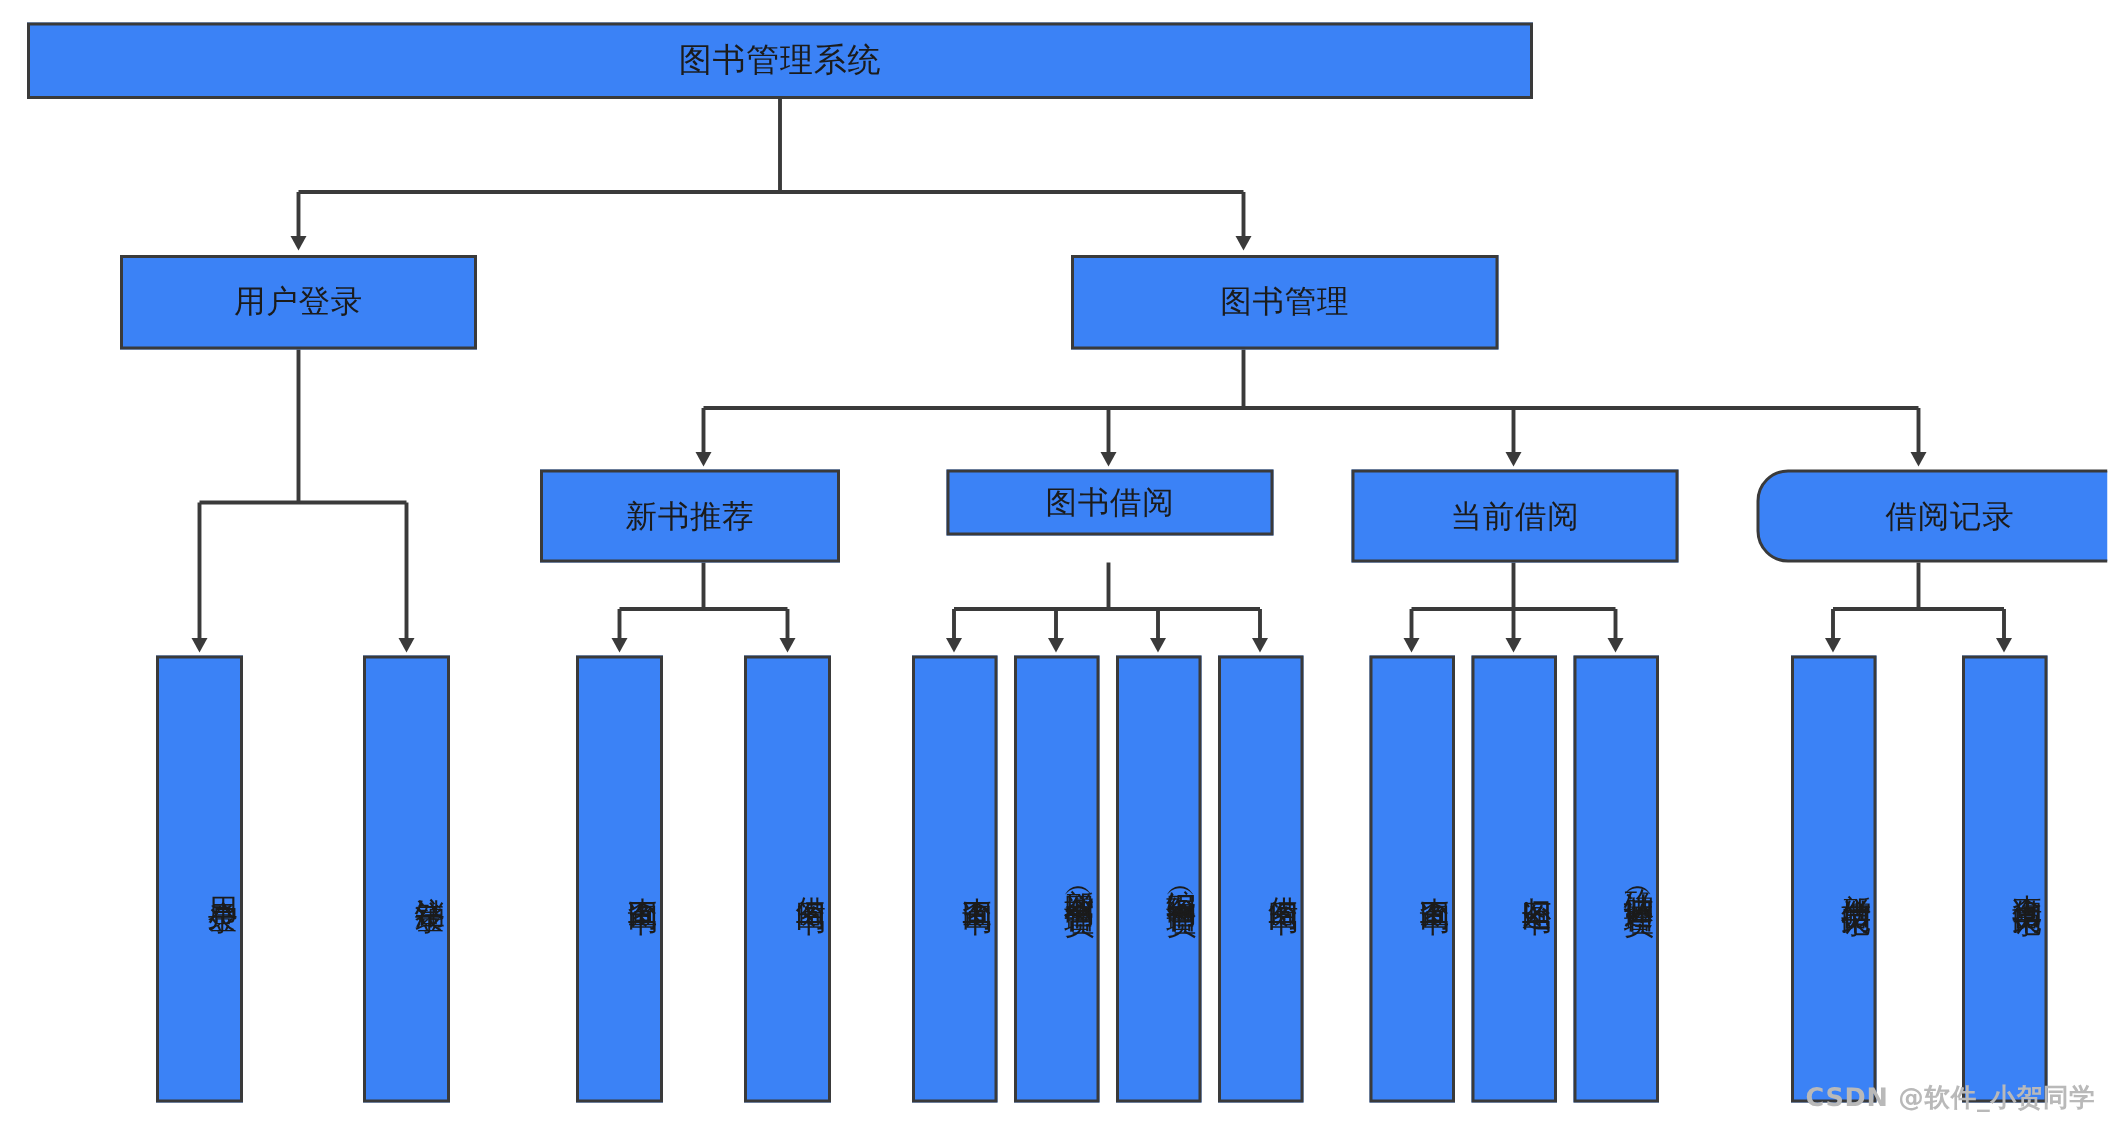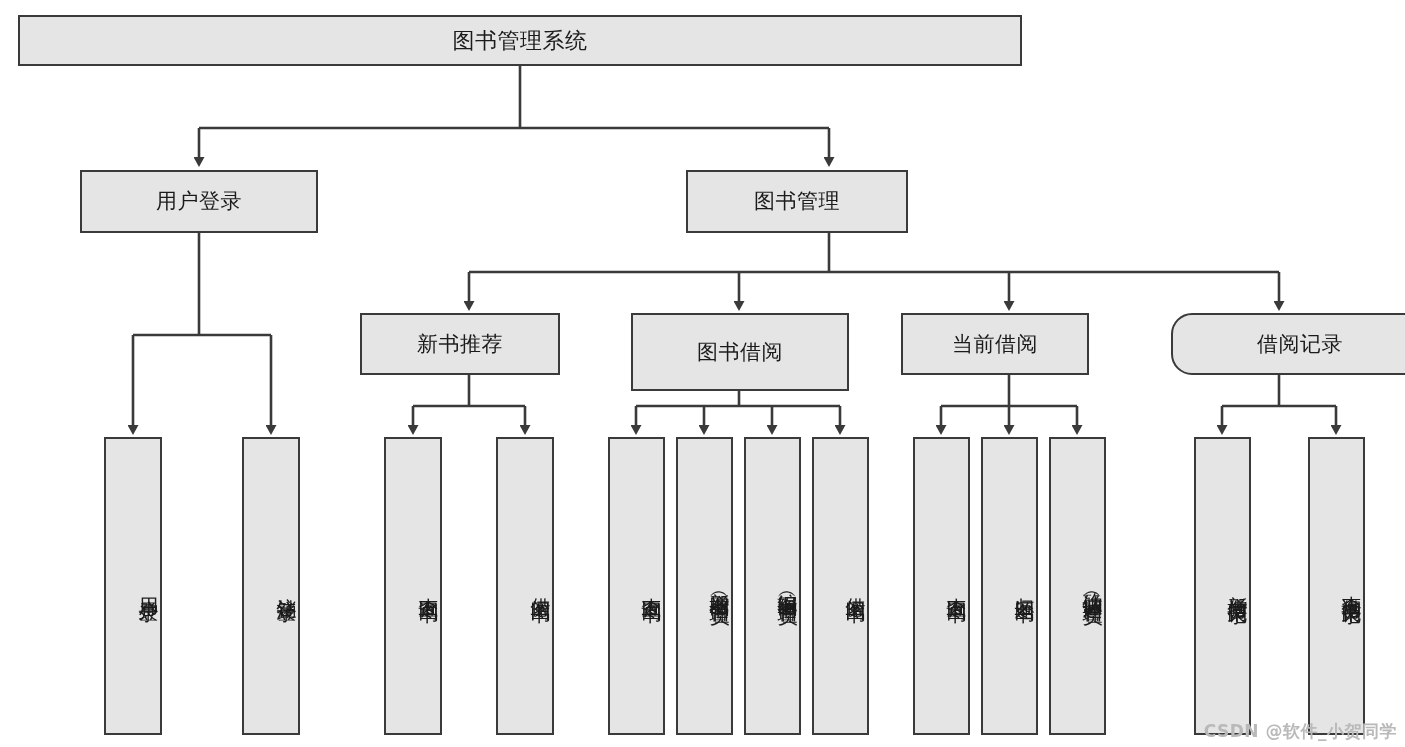--- a/index.html
+++ b/index.html
@@ -22,21 +22,21 @@
     left: 0;
     top: 0;
     width: 1405px;
     height: 747px;
     pointer-events: none;
   }
   .node {
     position: absolute;
     box-sizing: border-box;
     border: 2.2px solid #3a3a3a;
-    background: #e5e5e5;
+    background: #3b82f6;
     display: flex;
     align-items: center;
     justify-content: center;
     color: #1b1b1b;
     line-height: 1.18;
     text-align: right;
   }
   .node.horiz {
     font-size: 21px;
     letter-spacing: 0.5px;
@@ -125,31 +125,31 @@
     </g>
   </svg>
 
   <div class="node horiz root" style="left:18px; top:15px; width:1004px; height:51px;">
     <span>图书管理系统</span>
   </div>
 
   <div class="node horiz" style="left:80px; top:170px; width:238px; height:63px;">
     <span>用户登录</span>
   </div>
-  <div class="node horiz" style="left:686px; top:170px; width:222px; height:63px;">
+  <div class="node horiz" style="left:714px; top:170px; width:285px; height:63px;">
     <span>图书管理</span>
   </div>
 
   <div class="node horiz" style="left:360px; top:313px; width:200px; height:62px;">
     <span>新书推荐</span>
   </div>
-  <div class="node horiz" style="left:631px; top:313px; width:218px; height:78px;">
+  <div class="node horiz" style="left:631px; top:313px; width:218px; height:44px;">
     <span>图书借阅</span>
   </div>
-  <div class="node horiz" style="left:901px; top:313px; width:188px; height:62px;">
+  <div class="node horiz" style="left:901px; top:313px; width:218px; height:62px;">
     <span>当前借阅</span>
   </div>
   <div class="node horiz" style="left:1171px; top:313px; width:258px; height:62px;border-radius:21px;">
     <span>借阅记录</span>
   </div>
 
   <div class="node vert" style="left:104px; top:437px; width:58px; height:298px;">
     <span>用户登录</span>
   </div>
   <div class="node vert" style="left:242px; top:437px; width:58px; height:298px;">

